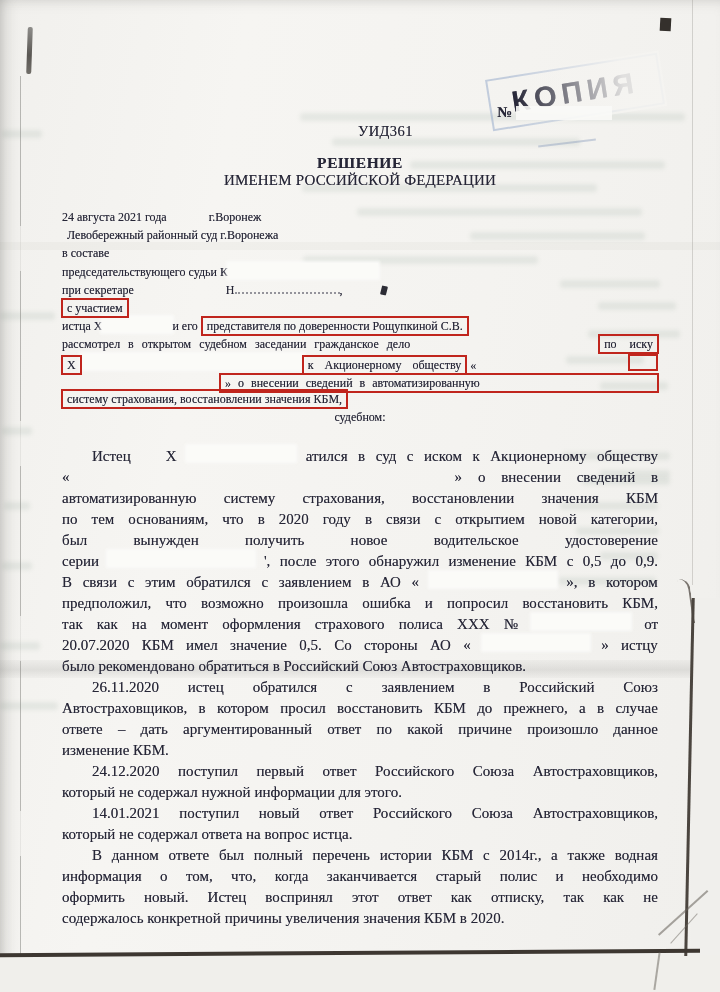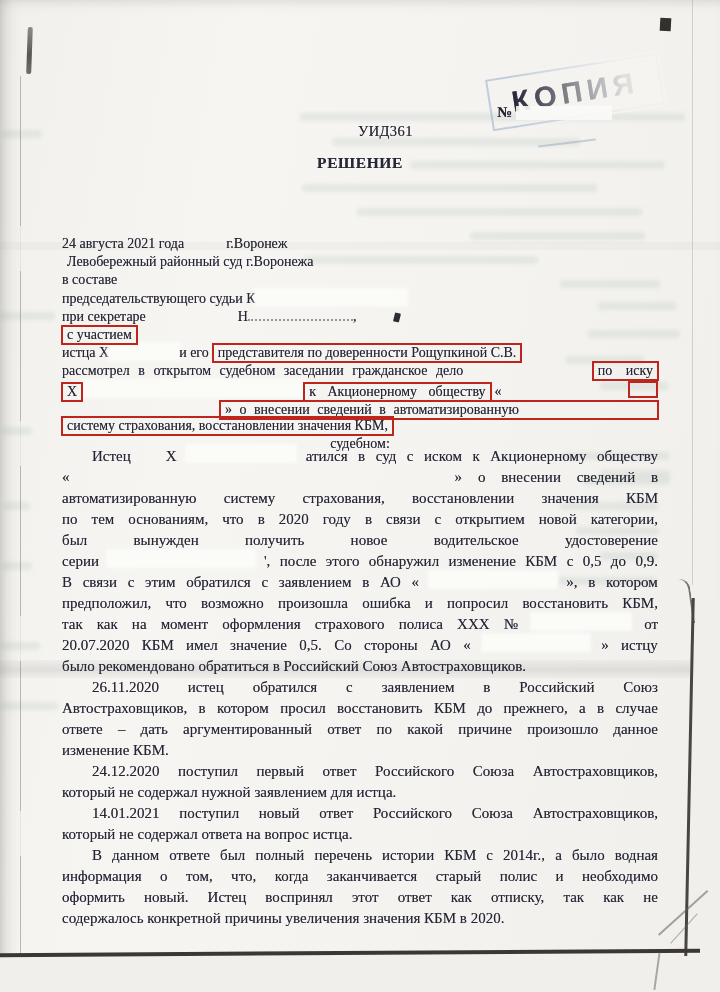--- a/index.html
+++ b/index.html
@@ -47,21 +47,21 @@
     background:linear-gradient(90deg,rgba(245,244,241,0) 15%,rgba(245,244,241,.9) 78%);}
   .stamp-remnant{position:absolute;left:538px;top:142px;width:58px;height:1.5px;background:rgba(130,150,185,.4);transform:rotate(-7deg);}
   
   .doc-text{color:#262637;text-shadow:0 0 .5px rgba(38,38,55,.55);}
   .num-label{position:absolute;left:497px;top:104px;font-size:15px;font-weight:bold;}
   .num-smudge{position:absolute;left:516px;top:106px;width:96px;height:14px;background:rgba(250,250,247,.9);}
   .uid-label{position:absolute;left:358px;top:123px;font-size:14.5px;letter-spacing:.4px;}
   .title-block{position:absolute;left:62px;top:154px;width:596px;text-align:center;}
   .title-main{font-size:15.5px;font-weight:bold;letter-spacing:.6px;line-height:17px;}
   .title-sub{font-size:15px;line-height:18px;letter-spacing:.2px;}
-  #intro-block{position:absolute;left:62px;top:235px;width:596px;font-size:14px;}
+  #intro-block{position:absolute;left:62px;top:208px;width:596px;font-size:12px;}
   #intro-block .line{height:18.2px;line-height:18px;}
   #body-block{position:absolute;left:62px;top:446px;width:596px;font-size:15px;}
   #body-block .line{height:21px;line-height:21px;}
   .line{white-space:nowrap;position:relative;}
   .line.fl{display:flex;align-items:baseline;}
   .line.jl{display:flex;justify-content:space-between;align-items:baseline;}
   .line.ctr{text-align:center;}
   .line.ind{padding-left:30px;}
   .spacer{flex:1 1 auto;}
   .rgap{display:inline-block;height:15px;vertical-align:-2px;}
@@ -119,20 +119,21 @@
   <span>КОПИЯ</span>
 </div>
 <div class="stamp-remnant"></div>
 
 <div class="num-smudge"></div>
 <div class="num-label doc-text">№</div>
 <div class="uid-label doc-text">УИД361</div>
 
 <div class="title-block doc-text">
   <div class="title-main">РЕШЕНИЕ</div>
+  <div class="title-sub">ИМЕНЕМ РОССИЙСКОЙ ФЕДЕРАЦИИ</div>
 </div>
 
 <div id="intro-block" class="doc-text">
     <div class="line"><span class="txt">24 августа 2021 года</span><span class="rgap" style="width: 42px;"></span><span class="txt">г.Воронеж</span></div>
     <div class="line"><span class="rgap" style="width: 5px;"></span><span class="txt">Левобережный районный суд г.Воронежа</span></div>
     <div class="line"><span class="txt">в составе</span></div>
     <div class="line"><span class="txt">председательствующего судьи К</span><span class="rgap white" style="width: 150px;"></span></div>
     <div class="line"><span class="txt">при секретаре</span><span class="rgap" style="width: 92px;"></span><span class="txt">Н</span><span class="dotgap" style="width: 105px;"></span><span class="txt">,</span><span class="rgap" style="width: 34px;"></span><span class="inkmark"></span></div>
     <div class="line"><span class="redbox">с участием</span></div>
     <div class="line"><span class="txt">истца Х</span><span class="rgap white" style="width: 70px;"></span><span class="txt">и его</span><span class="rgap" style="width: 4px;"></span><span class="redbox">представителя по доверенности Рощупкиной С.В.</span></div>
@@ -322,21 +323,21 @@
     <div class="para">
       <div class="line jl ind">
         <span class="txt">24.12.2020</span>
         <span class="txt">поступил</span>
         <span class="txt">первый</span>
         <span class="txt">ответ</span>
         <span class="txt">Российского</span>
         <span class="txt">Союза</span>
         <span class="txt">Автостраховщиков,</span>
       </div>
-      <div class="line"><span class="txt">который не содержал нужной заявлением для истца.</span></div>
+      <div class="line"><span class="txt">который не содержал нужной информации для этого.</span></div>
     </div>
     <div class="para">
       <div class="line jl ind">
         <span class="txt">14.01.2021</span>
         <span class="txt">поступил</span>
         <span class="txt">новый</span>
         <span class="txt">ответ</span>
         <span class="txt">Российского</span>
         <span class="txt">Союза</span>
         <span class="txt">Автостраховщиков,</span>
@@ -349,21 +350,21 @@
         <span class="txt">данном</span>
         <span class="txt">ответе</span>
         <span class="txt">был</span>
         <span class="txt">полный</span>
         <span class="txt">перечень</span>
         <span class="txt">истории</span>
         <span class="txt">КБМ</span>
         <span class="txt">с</span>
         <span class="txt">2014г.,</span>
         <span class="txt">а</span>
-        <span class="txt">было</span>
+        <span class="txt">также</span>
         <span class="txt">водная</span>
       </div>
       <div class="line jl">
         <span class="txt">информация</span>
         <span class="txt">о</span>
         <span class="txt">том,</span>
         <span class="txt">что,</span>
         <span class="txt">когда</span>
         <span class="txt">заканчивается</span>
         <span class="txt">старый</span>

